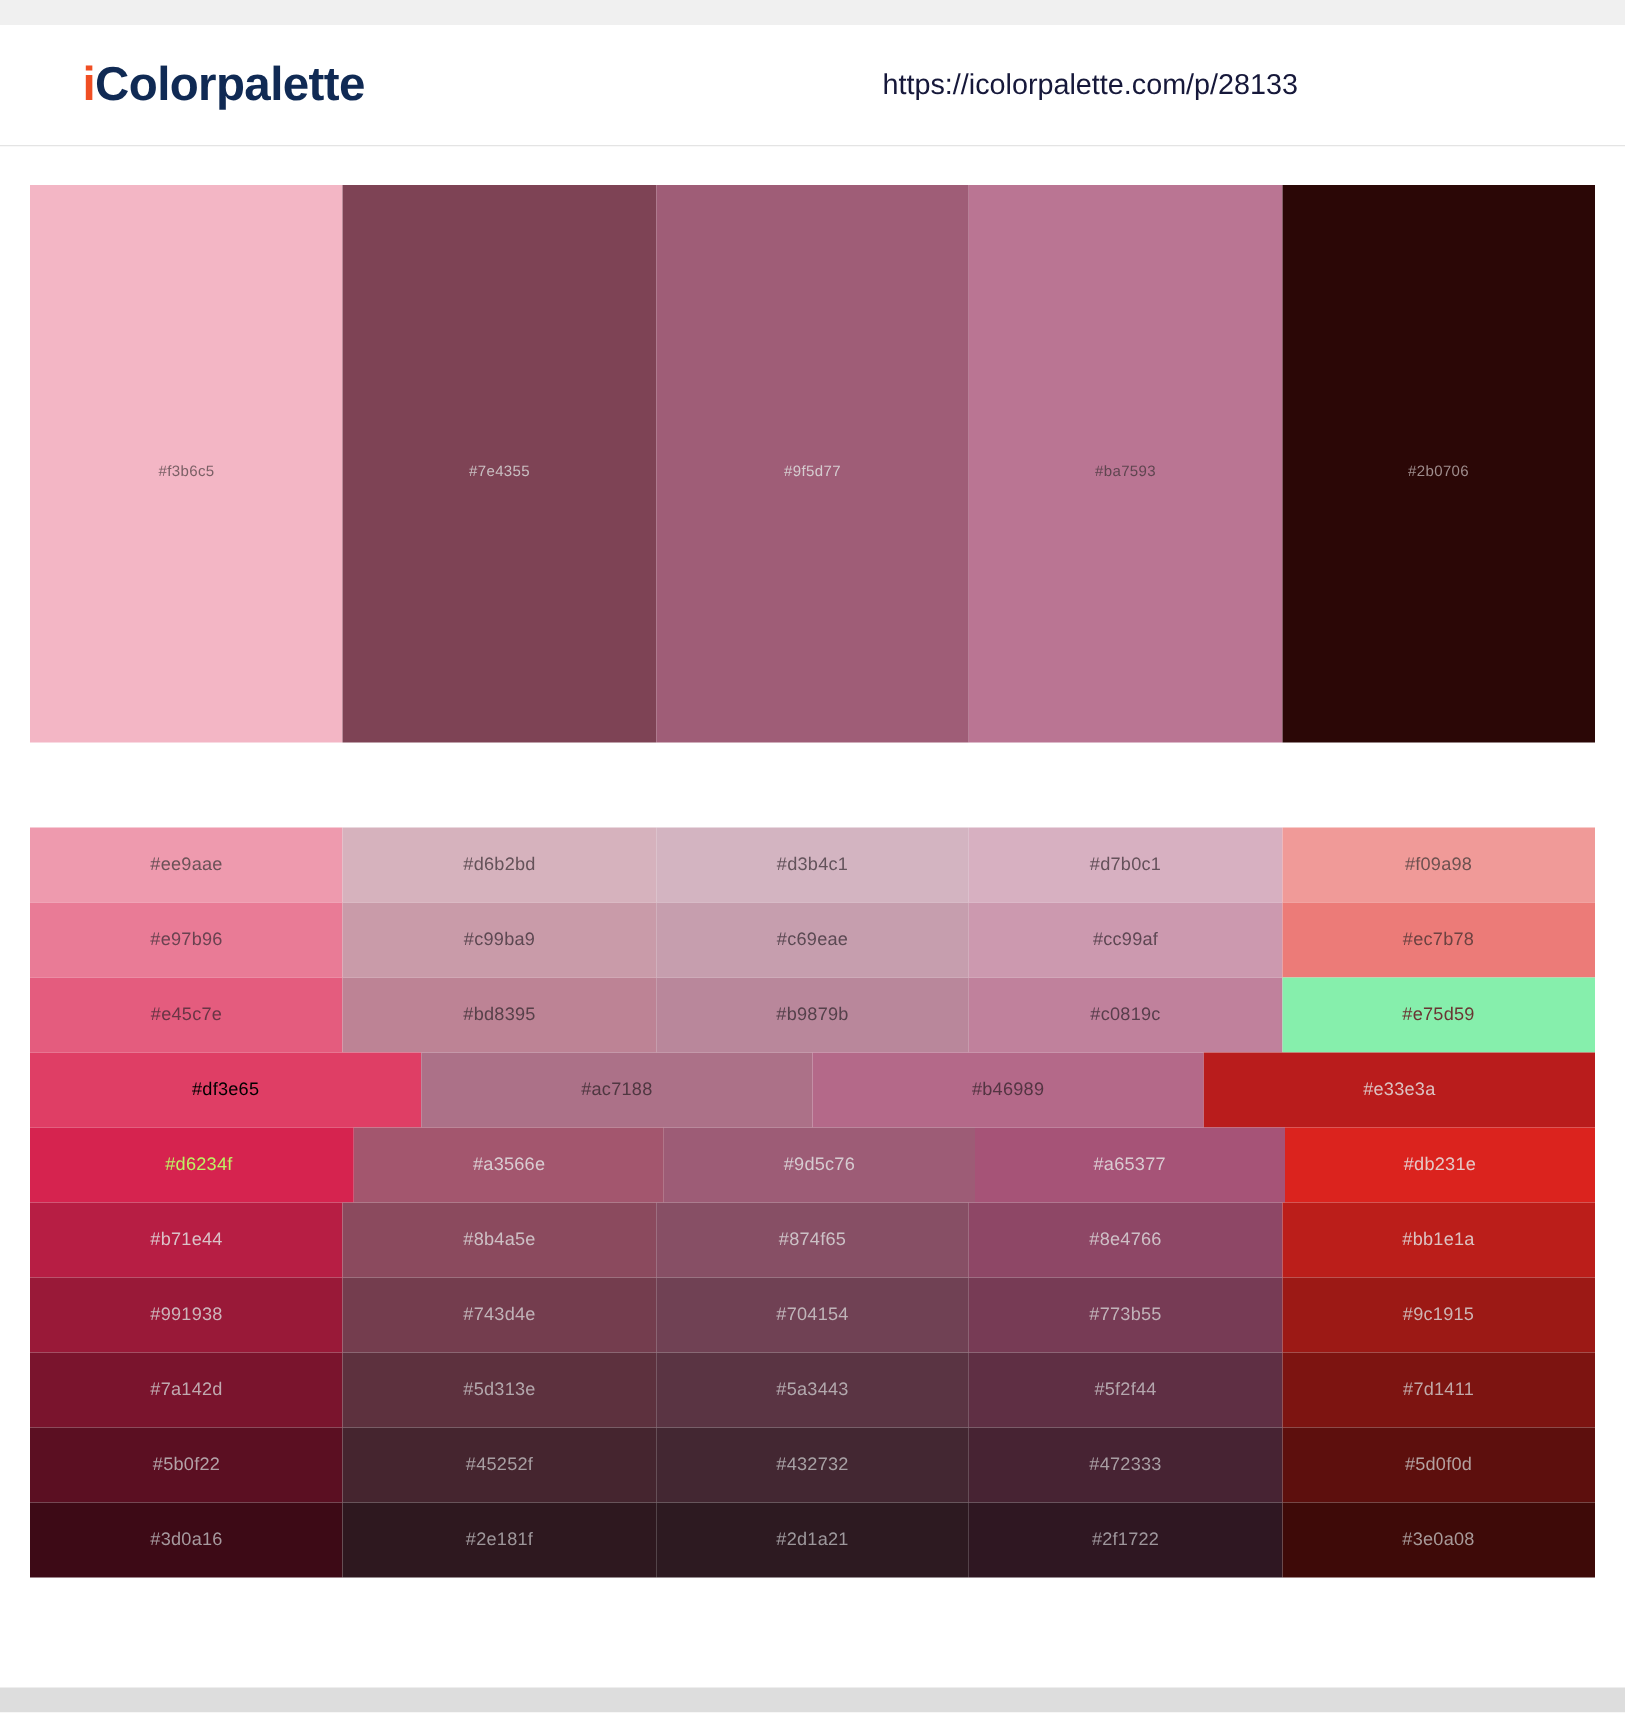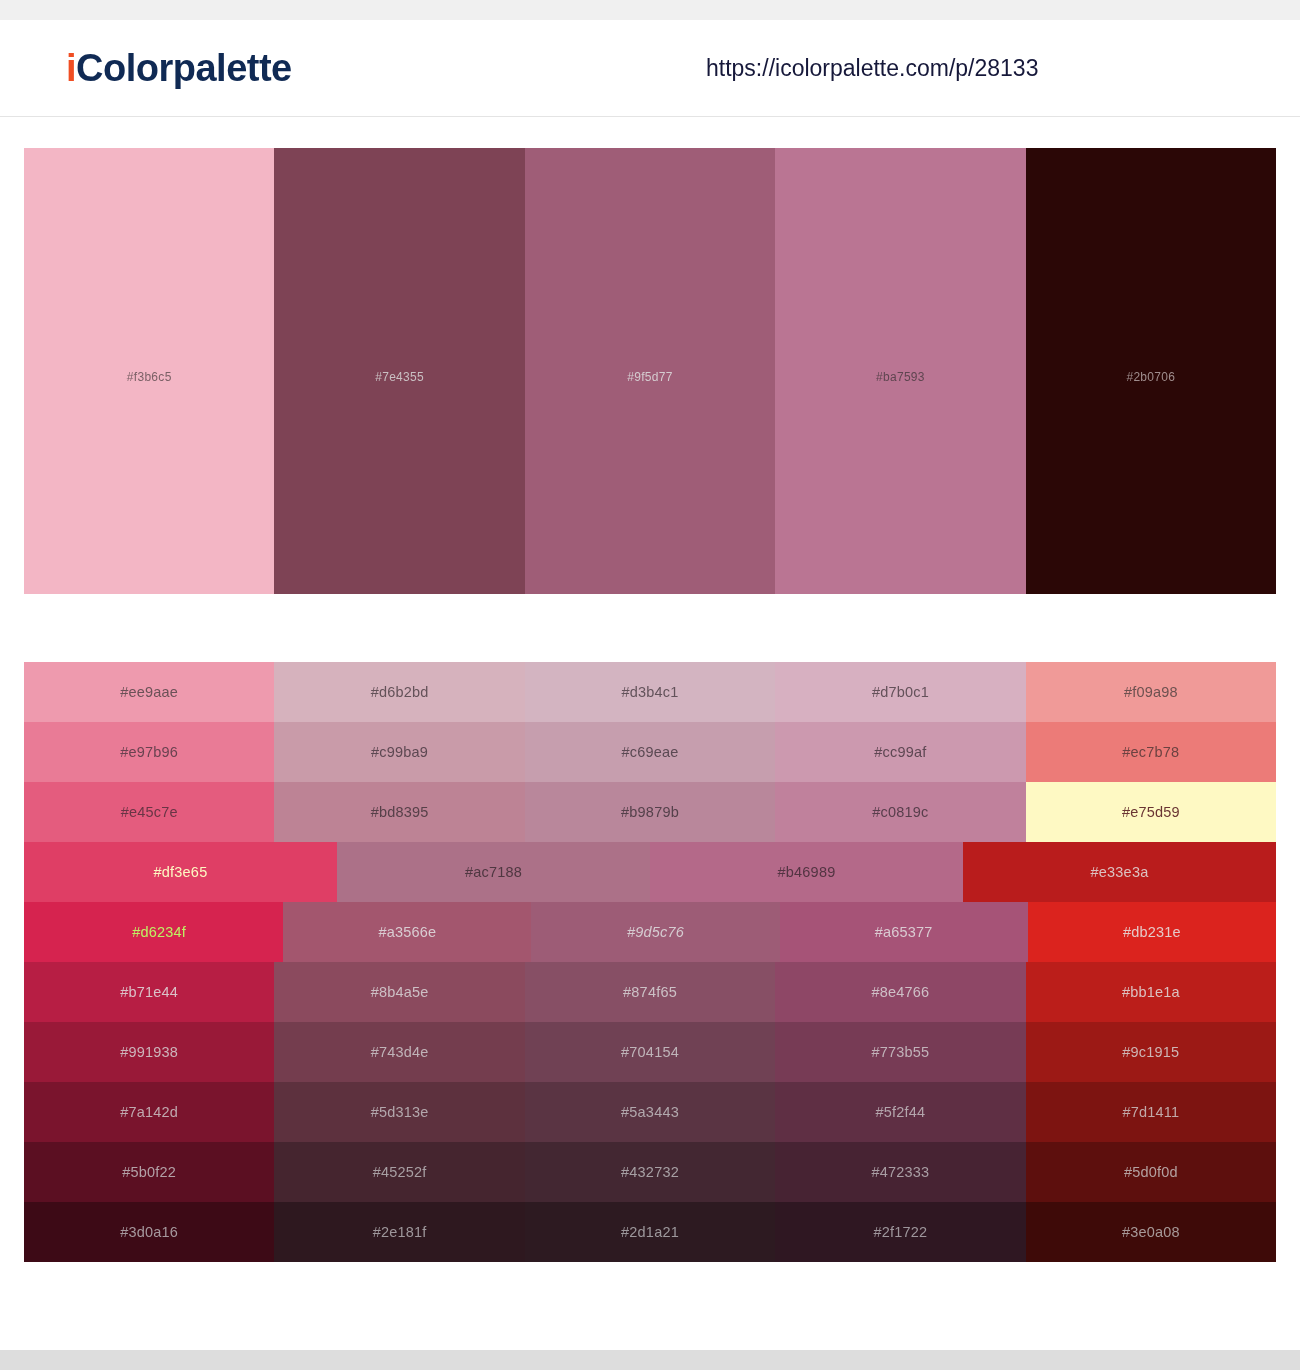--- a/index.html
+++ b/index.html
@@ -169,46 +169,46 @@
       </div>
       <div class="grid-cell" style="background: rgb(189, 131, 149); color: rgb(87, 64, 73); justify-content: center;">
         <span>#bd8395</span>
       </div>
       <div class="grid-cell" style="background: rgb(185, 135, 155); color: rgb(85, 65, 75);">
         <span>#b9879b</span>
       </div>
       <div class="grid-cell" style="background: rgb(192, 129, 156); color: rgb(88, 62, 76);">
         <span>#c0819c</span>
       </div>
-      <div class="grid-cell" style="background: #fef9c3; color: rgb(106, 53, 51);">
+      <div class="grid-cell" style="background: #86efac; color: rgb(106, 53, 51);">
         <span>#e75d59</span>
       </div>
     </div>
     <div class="grid-row">
-      <div class="grid-cell" style="background: rgb(223, 62, 101); color: #fef9c3;">
+      <div class="grid-cell" style="background: rgb(223, 62, 101); color: #000000;">
         <span>#df3e65</span>
       </div>
       <div class="grid-cell" style="background: rgb(172, 113, 136); color: rgb(79, 55, 65);">
         <span>#ac7188</span>
       </div>
       <div class="grid-cell" style="background: rgb(180, 105, 137); color: rgb(83, 52, 66);">
         <span>#b46989</span>
       </div>
       <div class="grid-cell" style="background: #b91c1c; color: rgb(220, 194, 193);">
         <span>#e33e3a</span>
       </div>
     </div>
     <div class="grid-row">
       <div class="grid-cell" style="background: rgb(214, 35, 79); color: #bef264; padding-left: 11px;">
         <span>#d6234f</span>
       </div>
       <div class="grid-cell" style="background: rgb(163, 86, 110); color: rgb(217, 205, 210);">
         <span>#a3566e</span>
       </div>
-      <div class="grid-cell" style="background: rgb(157, 92, 118); color: rgb(214, 204, 209); font-style: italic;">
+      <div class="grid-cell" style="background: rgb(157, 92, 118); color: rgb(214, 204, 209);">
         <span>#9d5c76</span>
       </div>
       <div class="grid-cell" style="background: rgb(166, 83, 119); color: rgb(218, 203, 210);">
         <span>#a65377</span>
       </div>
       <div class="grid-cell" style="background: rgb(219, 35, 30); color: rgb(229, 201, 200);">
         <span>#db231e</span>
       </div>
     </div>
     <div class="grid-row">

